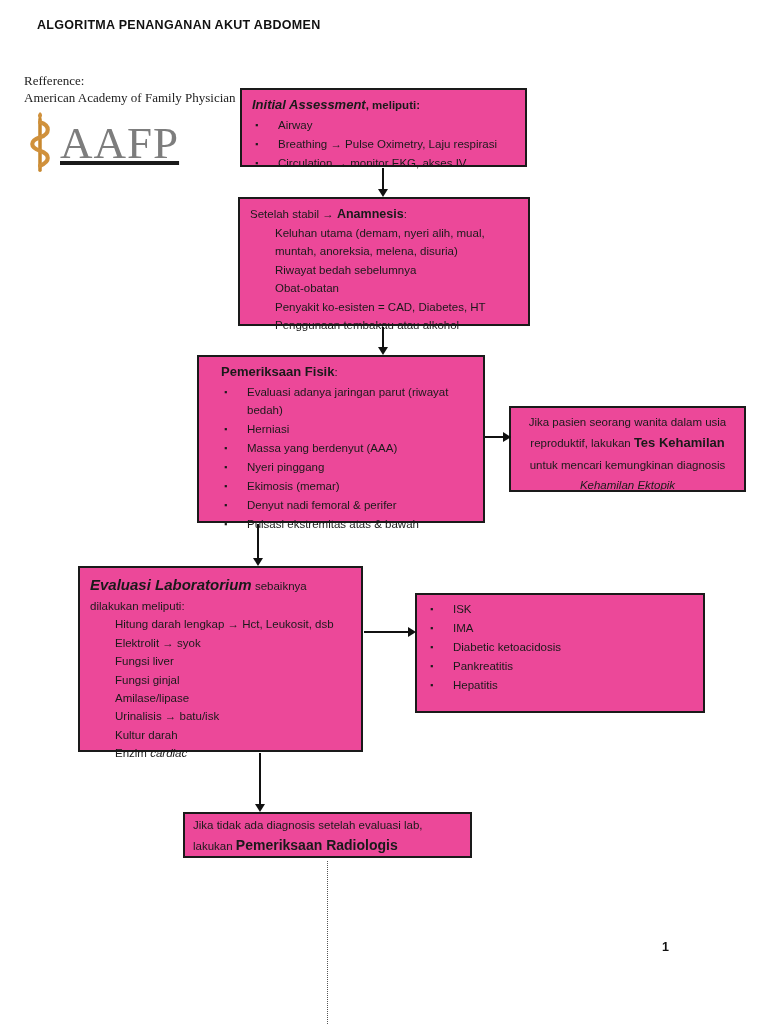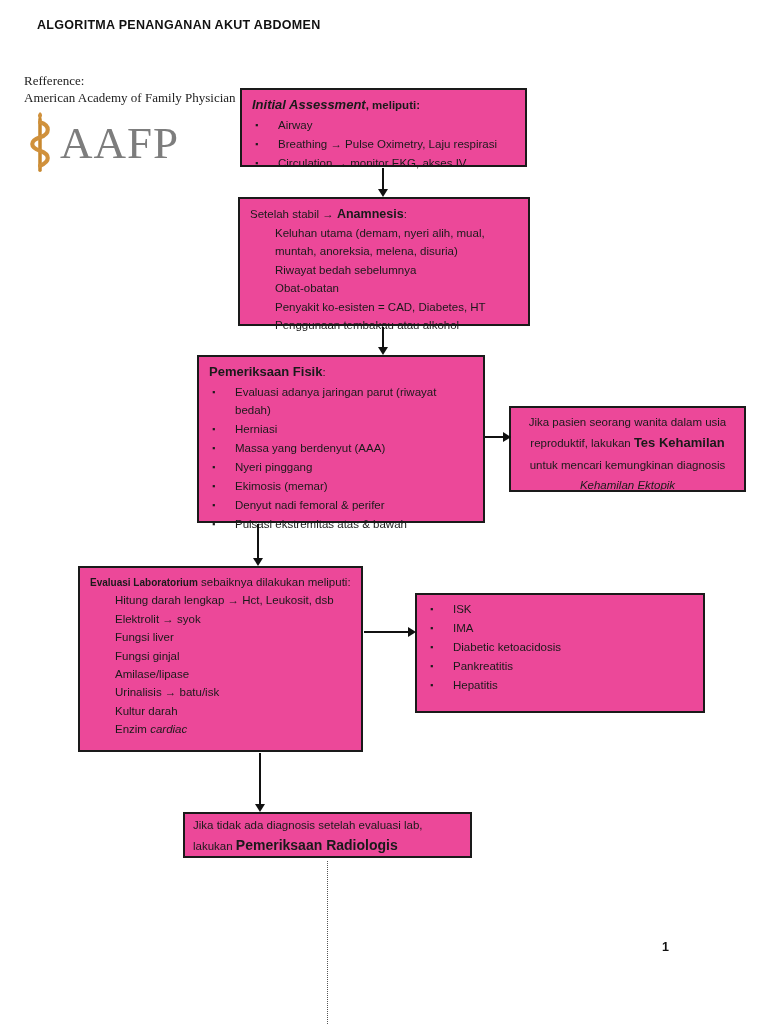--- a/index.html
+++ b/index.html
@@ -8,47 +8,47 @@
     font-family:"Liberation Sans",sans-serif;color:#1a1a1a;overflow:hidden;
     margin:0 auto;
   }
   .doc-title{
     position:absolute;left:37px;top:18px;margin:0;
     font-size:12.5px;font-weight:bold;letter-spacing:.3px;color:#111;
   }
   
   .ref{position:absolute;left:24px;top:72px;}
   .ref-line{font-family:"Liberation Serif",serif;font-size:13px;color:#222;line-height:17px;}
-  .logo{display:flex;align-items:center;margin-top:6px;}
+  .logo{display:flex;align-items:center;margin-top:6px;text-decoration:underline;}
   .logo svg{display:block;}
   .logo-text{
     font-family:"Liberation Serif",serif;font-size:45px;color:#7d7d7d;
     letter-spacing:1px;line-height:1;margin-left:4px;
   }
   
   .fbox{
     position:absolute;background:#ec4899;border:2px solid #1a1a1a;
     font-size:11.5px;line-height:1.6;box-sizing:border-box;
   }
   .fbox .pad{padding:5px 8px 4px 10px;}
   .b{font-weight:bold;}
   .bi{font-weight:bold;font-style:italic;}
   .it{font-style:italic;}
   .t13{font-size:13px;}
-  .t135{font-size:10px;}
+  .t135{font-size:15px;font-style:italic;}
   .t14{font-size:14px;}
   .li{display:flex;align-items:flex-start;}
   .bullet{flex:0 0 23px;text-align:left;padding-left:3px;}
   .bullet::before{content:"▪";font-size:9px;line-height:18px;position:relative;top:-1px;}
   .li-text{flex:1 1 auto;}
   .plain-list > div{padding-left:25px;}
   
   #box-initial{left:240px;top:88px;width:287px;height:79px;}
   #box-anamnesis{left:238px;top:197px;width:292px;height:129px;}
-  #box-fisik{left:197px;top:355px;width:288px;height:168px;}
+  #box-fisik{left:197px;top:355px;width:288px;height:168px;padding-left:12px;}
   #box-kehamilan{left:509px;top:406px;width:237px;height:86px;text-align:center;line-height:1.75;}
   #box-lab{left:78px;top:566px;width:285px;height:186px;}
   #box-diagnosis{left:415px;top:593px;width:290px;height:120px;}
   #box-radiologis{left:183px;top:812px;width:289px;height:46px;line-height:1.55;}
   
   .arrow-v{position:absolute;width:2px;background:#111;}
   .arrow-v::after{
     content:"";position:absolute;left:-4px;bottom:-8px;
     border:5px solid transparent;border-bottom:0;border-top:8px solid #111;
   }

